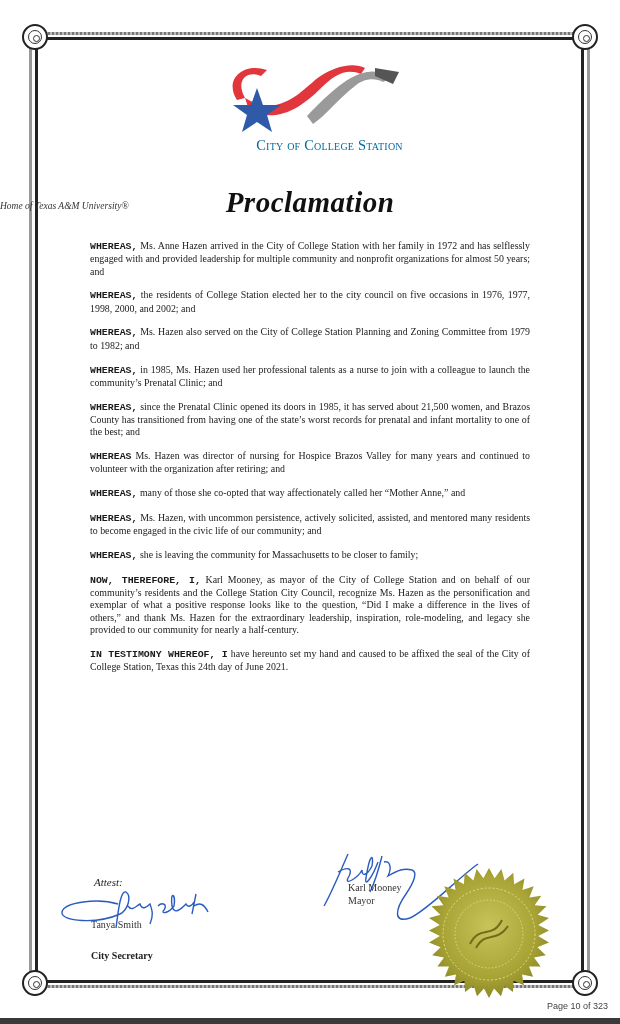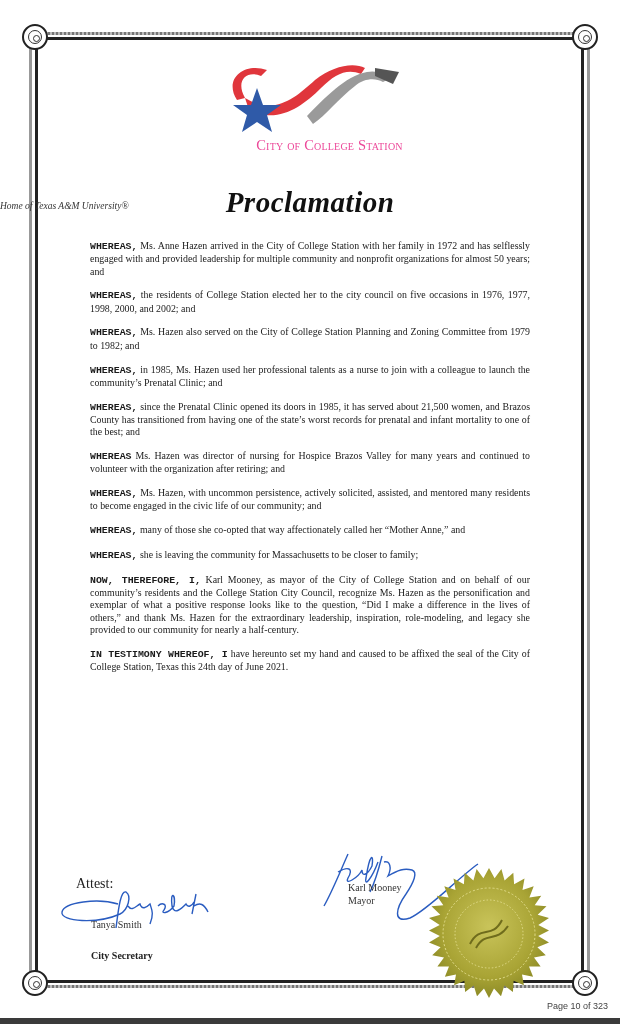--- a/index.html
+++ b/index.html
@@ -28,32 +28,32 @@
     .corner { position: absolute; width: 26px; height: 26px; border-radius: 50%; border: 2px solid #222; background: #fff; box-sizing: border-box; }
     .corner::before { content: ""; position: absolute; left: 4px; top: 4px; width: 14px; height: 14px; border-radius: 50%; border: 1.5px solid #333; box-sizing: border-box; }
     .corner::after { content: ""; position: absolute; left: 9px; top: 9px; width: 5px; height: 5px; border-radius: 50%; border: 1px solid #333; }
     .c-tl { left: 22px; top: 24px; }
     .c-tr { right: 22px; top: 24px; }
     .c-bl { left: 22px; top: 970px; }
     .c-br { right: 22px; top: 970px; }
 
     
     .logo { position: absolute; left: 215px; top: 58px; width: 190px; height: 78px; }
-    .org-name { position: absolute; left: 0; right: 0; top: 137px; text-align: center; font-size: 14.5px; letter-spacing: 0.2px; color: #ec4899; font-variant: small-caps; padding-left: 39px; }
+    .org-name { position: absolute; left: 0; right: 0; top: 137px; text-align: center; font-size: 14.5px; letter-spacing: 0.2px; color: #0369a1; font-variant: small-caps; padding-left: 39px; }
     .org-tag { position: absolute; left: 0; right: 0; top: 157px; text-align: left; font-size: 9.5px; font-style: italic; color: #333; margin-top: 44px; }
     .doc-title { position: absolute; left: 0; right: 0; top: 186px; text-align: center; font-size: 29px; font-style: italic; font-weight: bold; color: #111; letter-spacing: 0.5px; }
 
     
     .content { position: absolute; left: 90px; width: 440px; top: 240px; font-size: 9.9px; line-height: 12.3px; text-align: justify; }
     .para { margin: 0 0 11.5px 0; }
     .para b { font-weight: bold; font-family: Liberation Mono, monospace; }
     .p-now { margin-top: 0; }
 
     
-    .attest { position: absolute; left: 76px; top: 876px; font-size: 14px; color: #222; }
+    .attest { position: absolute; left: 94px; top: 876px; font-size: 11px; font-style: italic; color: #222; }
     .sig-smith { position: absolute; left: 58px; top: 884px; width: 160px; height: 50px; }
     .smith-name { position: absolute; left: 91px; top: 919px; font-size: 10px; color: #333; }
     .smith-title { position: absolute; left: 91px; top: 933px; font-size: 10px; font-weight: bold; color: #222; margin-top: 17px; }
     .sig-mooney { position: absolute; left: 318px; top: 848px; width: 165px; height: 82px; }
     .mooney-name { position: absolute; left: 348px; top: 882px; font-size: 10px; color: #333; }
     .mooney-title { position: absolute; left: 348px; top: 895px; font-size: 10px; color: #333; }
     .seal { position: absolute; left: 418px; top: 868px; width: 142px; height: 142px; }
     .page-num { position: absolute; right: 12px; top: 1001px; font-family: "Liberation Sans", "DejaVu Sans", sans-serif; font-size: 9px; color: #444; }
   </style>
 </head>
@@ -92,22 +92,22 @@
 <div class="org-tag">Home of Texas A&amp;M University®</div>
 <div class="doc-title">Proclamation</div>
 
 <div class="content">
   <p class="para"><b>WHEREAS,</b><span> Ms. Anne Hazen arrived in the City of College Station with her family in 1972 and has selflessly engaged with and provided leadership for multiple community and nonprofit organizations for almost 50 years; and</span></p>
   <p class="para"><b>WHEREAS,</b><span> the residents of College Station elected her to the city council on five occasions in 1976, 1977, 1998, 2000, and 2002; and</span></p>
   <p class="para"><b>WHEREAS,</b><span> Ms. Hazen also served on the City of College Station Planning and Zoning Committee from 1979 to 1982; and</span></p>
   <p class="para"><b>WHEREAS,</b><span> in 1985, Ms. Hazen used her professional talents as a nurse to join with a colleague to launch the community’s Prenatal Clinic; and</span></p>
   <p class="para"><b>WHEREAS,</b><span> since the Prenatal Clinic opened its doors in 1985, it has served about 21,500 women, and Brazos County has transitioned from having one of the state’s worst records for prenatal and infant mortality to one of the best; and</span></p>
   <p class="para"><b>WHEREAS</b><span> Ms. Hazen was director of nursing for Hospice Brazos Valley for many years and continued to volunteer with the organization after retiring; and</span></p>
+  <p class="para"><b>WHEREAS,</b><span> many of those she co-opted that way affectionately called her “Mother Anne,” and</span></p>
   <p class="para"><b>WHEREAS,</b><span> Ms. Hazen, with uncommon persistence, actively solicited, assisted, and mentored many residents to become engaged in the civic life of our community; and</span></p>
-  <p class="para"><b>WHEREAS,</b><span> many of those she co-opted that way affectionately called her “Mother Anne,” and</span></p>
   <p class="para"><b>WHEREAS,</b><span> she is leaving the community for Massachusetts to be closer to family;</span></p>
   <p class="para p-now"><b>NOW, THEREFORE, I,</b><span> Karl Mooney, as mayor of the City of College Station and on behalf of our community’s residents and the College Station City Council, recognize Ms. Hazen as the personification and exemplar of what a positive response looks like to the question, “Did I make a difference in the lives of others,” and thank Ms. Hazen for the extraordinary leadership, inspiration, role-modeling, and legacy she provided to our community for nearly a half-century.</span></p>
   <p class="para"><b>IN TESTIMONY WHEREOF, I</b><span> have hereunto set my hand and caused to be affixed the seal of the City of College Station, Texas this 24th day of June 2021.</span></p>
 </div>
 
 <div class="attest">Attest:</div>
 <svg class="sig-smith" viewBox="0 0 160 50">
   <path d="M60 20 C 40 14, 6 18, 4 28 C 2 38, 40 40, 62 30 C 70 26, 74 12, 68 8 C 62 6, 60 30, 58 44 M 70 22 C 74 28, 78 22, 82 20 C 84 26, 88 24, 92 20 C 94 26, 96 30, 92 40 M 100 22 C 104 18, 110 20, 106 26 C 102 30, 110 30, 116 22 C 118 10, 112 6, 114 22 C 116 32, 124 24, 128 20 C 130 24, 134 22, 136 18 M 138 10 L 134 30 M 136 22 C 142 18, 146 20, 150 28" fill="none" stroke="#2a5cc0" stroke-width="1.4"></path>
 </svg>
 <div class="smith-name">Tanya Smith</div>

